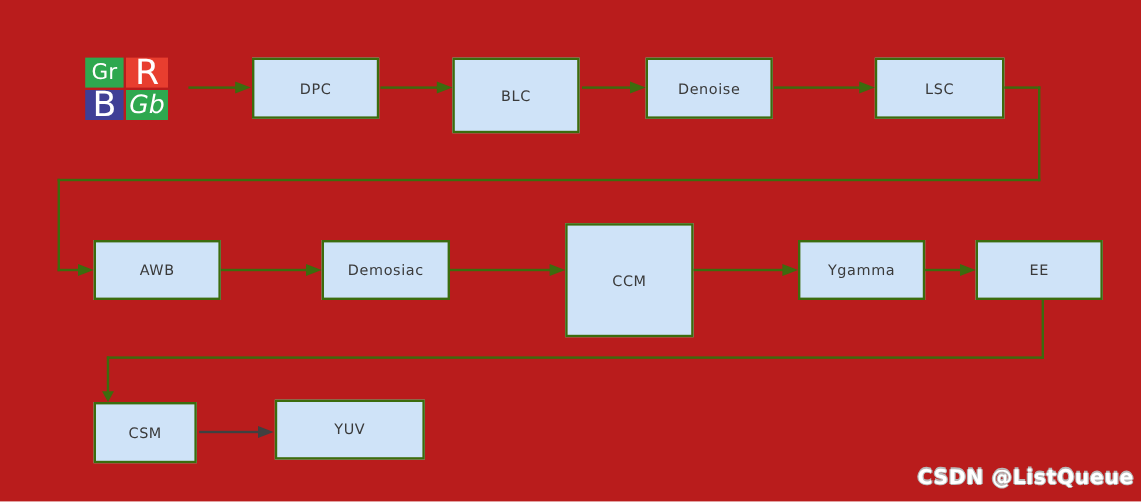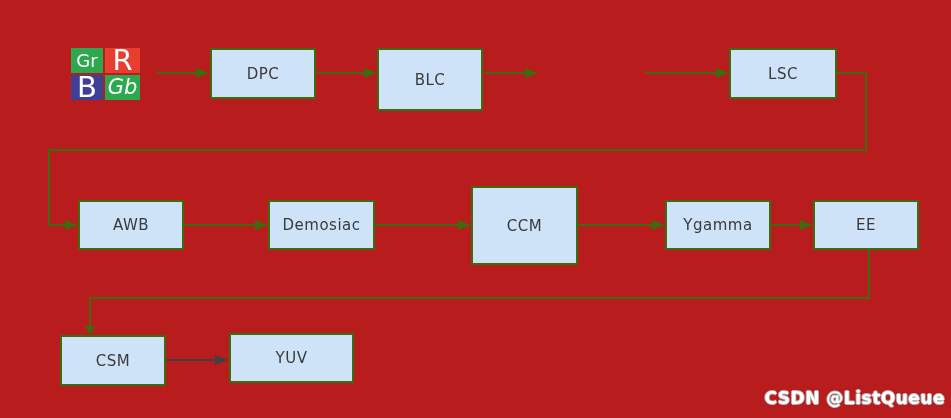--- a/index.html
+++ b/index.html
@@ -4,21 +4,21 @@
 <style>
   html,body{margin:0;padding:0;background:#ffffff;}
   #stage{
     position:relative;width:951px;height:418px;background:#b91c1c;overflow:hidden;
     font-family:"DejaVu Sans","Liberation Sans",sans-serif;
   }
   .node{
     position:absolute;box-sizing:border-box;
     background:#cfe3f8;border:2px solid #3c6c0e;
     display:flex;align-items:center;justify-content:center;
-    font-size:15px;color:#3a3a3a;letter-spacing:0.5px;text-align:center;
+    font-size:12px;color:#3a3a3a;letter-spacing:0.5px;text-align:center;
   }
   .seg{position:absolute;background:#3c6c0e;}
   .seg.h{height:2px;}
   .seg.v{width:2px;}
   .seg.gray{background:#404040;}
   .arr-r{position:absolute;width:0;height:0;
     border-top:5px solid transparent;border-bottom:5px solid transparent;
     border-left:13px solid #3c6c0e;}
   .arr-r.gray{border-left-color:#404040;}
   .arr-d{position:absolute;width:0;height:0;
@@ -52,29 +52,30 @@
 
   <div class="bayer">
     <div class="cell g1">Gr</div>
     <div class="cell r">R</div>
     <div class="cell b">B</div>
     <div class="cell g2">Gb</div>
   </div>
 
   <div class="node" style="left:210px;top:48px;width:106px;height:51px">DPC</div>
   <div class="node" style="left:377px;top:48px;width:106px;height:63px">BLC</div>
+  <div class="node" style="left:538px;top:48px;width:106px;height:51px">Denoise</div>
   <div class="node" style="left:78px;top:200px;width:106px;height:50px">AWB</div>
 
   <div class="node" style="left:729px;top:48px;width:108px;height:51px">LSC</div>
   <div class="node" style="left:268px;top:200px;width:107px;height:50px">Demosiac</div>
-  <div class="node" style="left:471px;top:186px;width:107px;height:79px">CCM</div>
+  <div class="node" style="left:471px;top:186px;width:107px;height:95px">CCM</div>
   <div class="node" style="left:665px;top:200px;width:106px;height:50px">Ygamma</div>
   <div class="node" style="left:813px;top:200px;width:106px;height:50px">EE</div>
 
-  <div class="node" style="left:60px;top:335px;width:106px;height:51px">CSM</div>
+  <div class="node" style="left:78px;top:335px;width:86px;height:51px">CSM</div>
   <div class="node" style="left:229px;top:333px;width:125px;height:50px">YUV</div>
 
   <div class="seg h" style="left:157px;top:72px;width:40px"></div>
   <div class="arr-r" style="left:196px;top:68px"></div>
 
   <div class="seg h" style="left:317px;top:72px;width:48px"></div>
   <div class="arr-r" style="left:364px;top:68px"></div>
 
   <div class="seg h" style="left:485px;top:72px;width:41px"></div>
   <div class="arr-r" style="left:525px;top:68px"></div>

